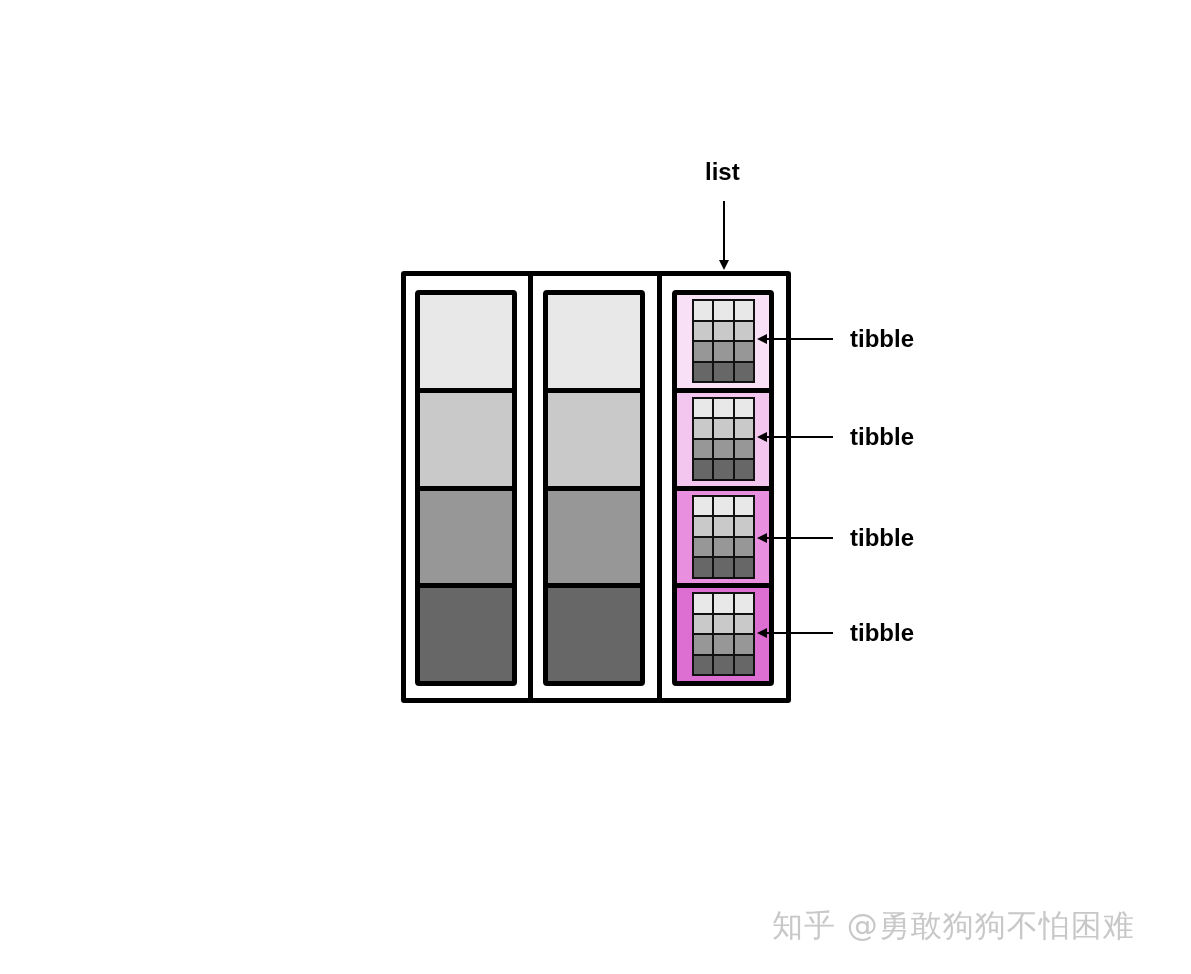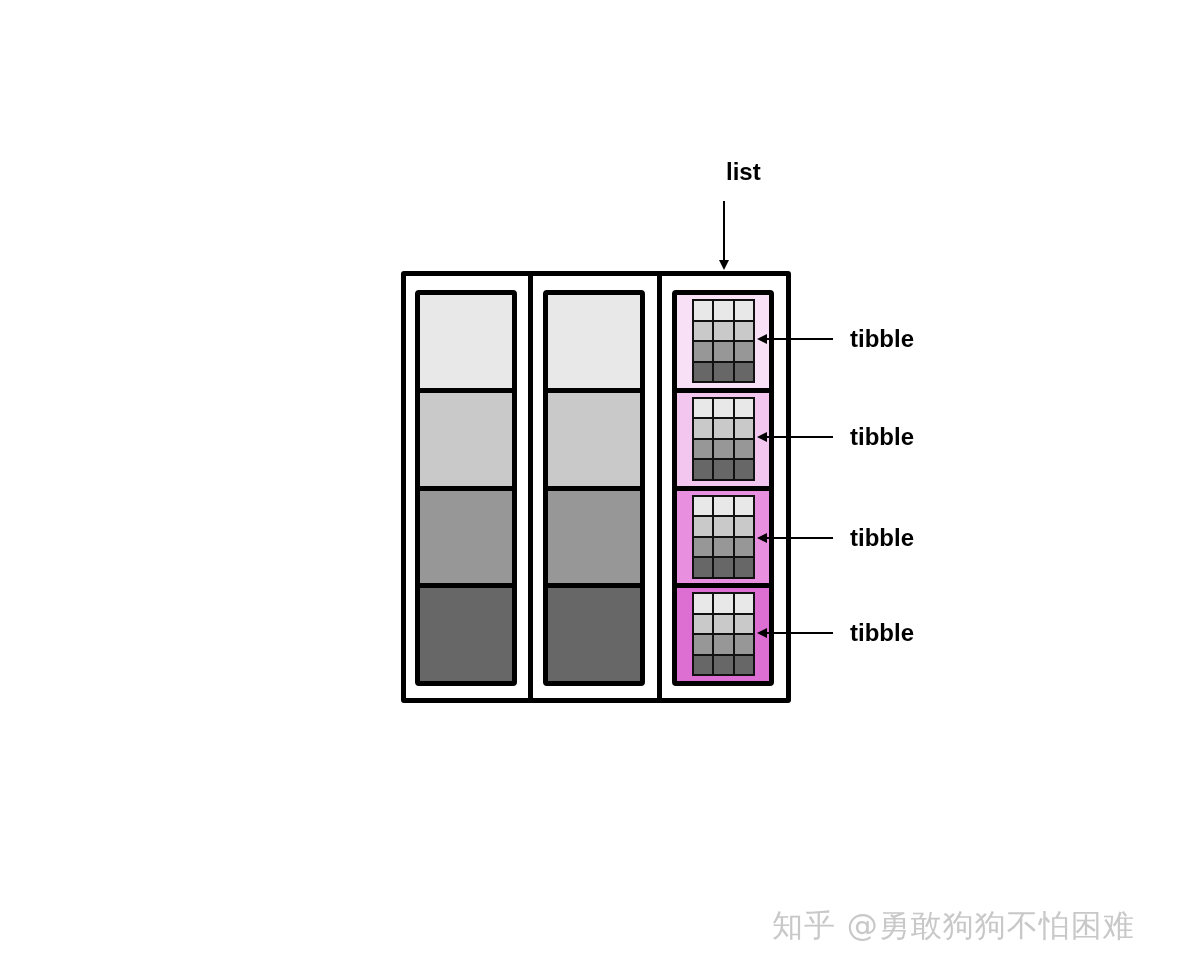--- a/index.html
+++ b/index.html
@@ -96,21 +96,21 @@
           <div style="background: rgb(151, 151, 151);"></div>
           <div style="background: rgb(151, 151, 151);"></div>
           <div style="background: rgb(151, 151, 151);"></div>
           <div style="background: rgb(103, 103, 103);"></div>
           <div style="background: rgb(103, 103, 103);"></div>
           <div style="background: rgb(103, 103, 103);"></div>
         </div>
       </div>
     </div>
 
-  <div class="label" style="left:726px;top:158px;">list</div>
+  <div class="label" style="left:705px;top:158px;">list</div>
   <div class="vline" style="left:723px;top:201px;height:60px;"></div>
   <div class="arrow-head-down" style="left:719px;top:260px;"></div>
 
   <div id="tibble-labels">
       <div class="arrow-line" style="left: 766px; top: 338px; width: 67px;"></div>
       <div class="arrow-head-left" style="left: 757px; top: 334px;"></div>
       <div class="label" style="left: 850px; top: 325px;">tibble</div>
       <div class="arrow-line" style="left: 766px; top: 436px; width: 67px;"></div>
       <div class="arrow-head-left" style="left: 757px; top: 432px;"></div>
       <div class="label" style="left: 850px; top: 423px;">tibble</div>

